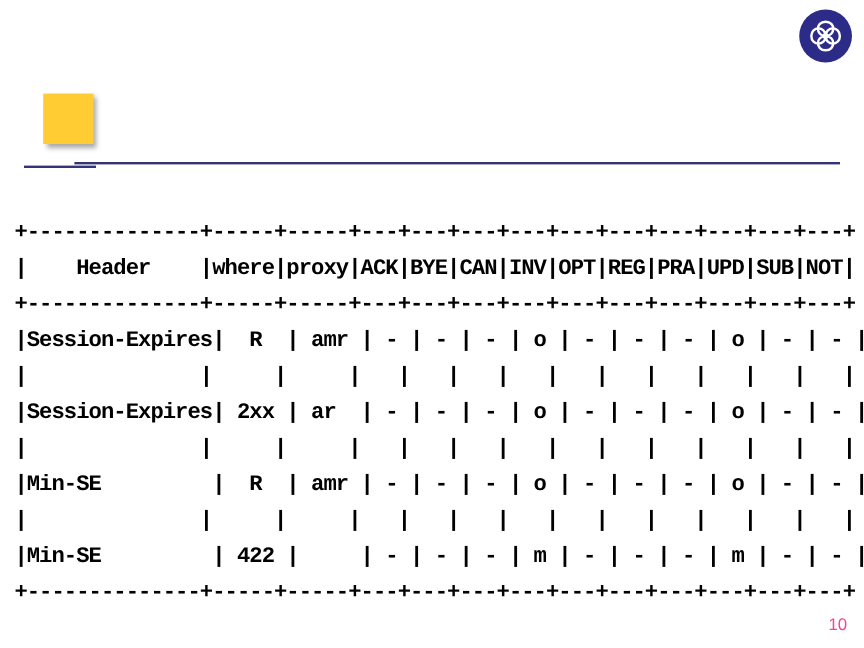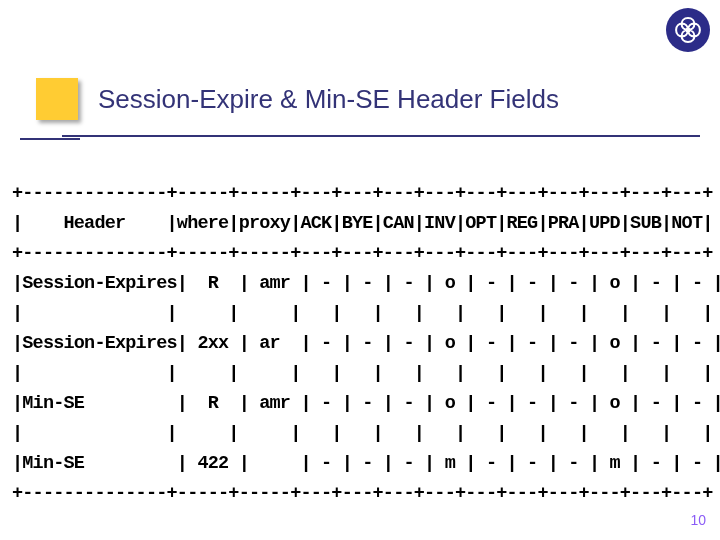--- a/index.html
+++ b/index.html
@@ -85,39 +85,38 @@
     white-space: pre;
     letter-spacing: -0.8px;
   }
 
   
   .pagenum {
     position: absolute;
     right: 14px;
     bottom: 12px;
     font-size: 14px;
-    color: #8b5cf6;
+    color: #ec4899;
   }
 </style>
 </head>
 <body>
 
 <div class="logo">
   <svg viewBox="0 0 40 40">
     <g fill="none" stroke="#fff" stroke-width="2.4" stroke-linecap="round">
       <path d="M20 6 C10 6 10 20 20 20 C30 20 30 34 20 34 C10 34 10 20 20 20 C30 20 30 6 20 6"></path>
       <path d="M6 20 C6 10 20 10 20 20 C20 30 34 30 34 20 C34 10 20 10 20 20 C20 30 6 30 6 20"></path>
     </g>
     <circle cx="20" cy="20" r="3" fill="#fff"></circle>
   </svg>
 </div>
 
 <div class="title-block">
   <div class="title-square"></div>
-  <div class="title-text">Session-Expire &amp; Min-SE Header Fields</div>
   <div class="title-rule-long"></div>
   <div class="title-rule-short"></div>
 </div>
 
 <pre class="ascii" id="ascii-table">+--------------+-----+-----+---+---+---+---+---+---+---+---+---+---+
 |    Header    |where|proxy|ACK|BYE|CAN|INV|OPT|REG|PRA|UPD|SUB|NOT|
 +--------------+-----+-----+---+---+---+---+---+---+---+---+---+---+
 |Session-Expires|  R  | amr | - | - | - | o | - | - | - | o | - | - |
 |              |     |     |   |   |   |   |   |   |   |   |   |   |
 |Session-Expires| 2xx | ar  | - | - | - | o | - | - | - | o | - | - |

